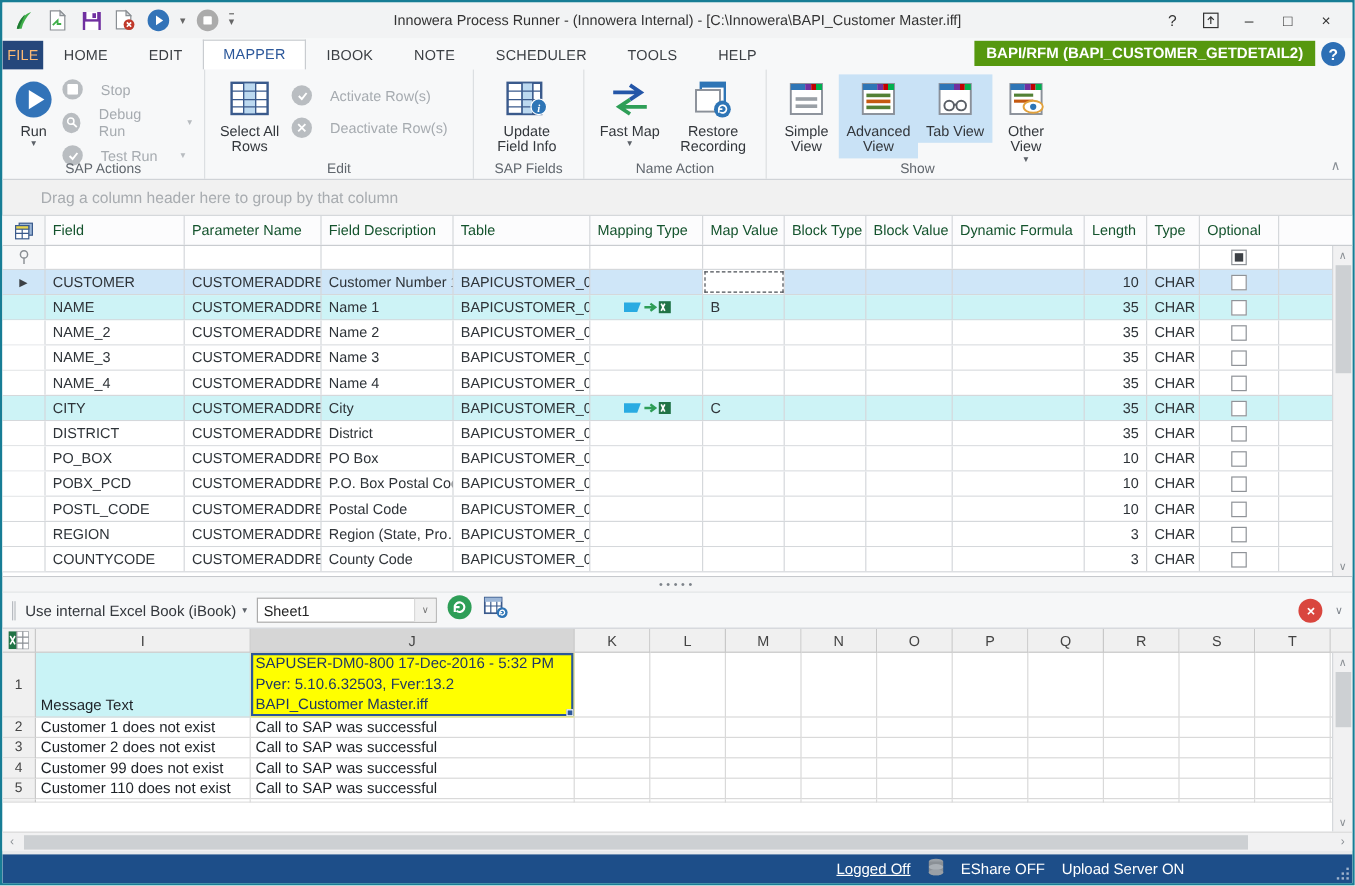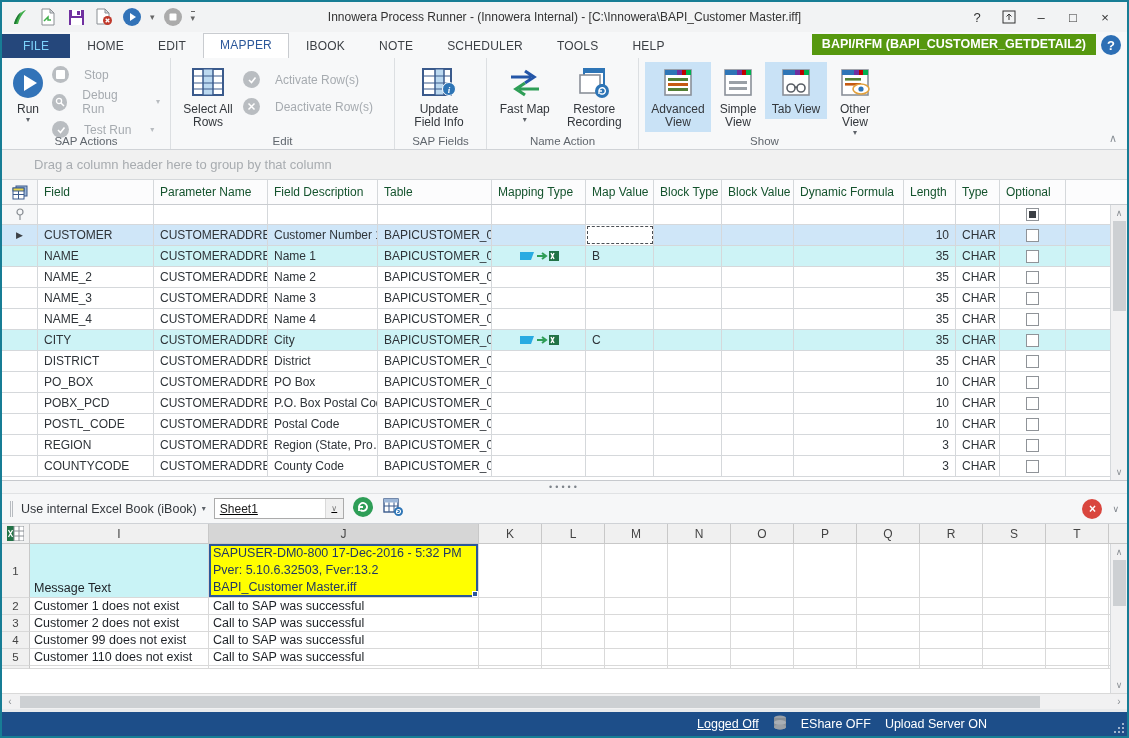--- a/index.html
+++ b/index.html
@@ -12,21 +12,21 @@
   .qat .qbtn { width:20px; height:20px; display:flex; align-items:center; justify-content:center; }
   .qat svg { display:block; }
   .qat-caret { color:#666; font-size:9px; }
   .title-text { position:absolute; left:0; right:0; text-align:center; font-size:12px; color:#333; pointer-events:none; }
   .win-controls { margin-left:auto; display:flex; align-items:center; gap:4px; padding-right:8px; z-index:2; }
   .wbtn { width:28px; height:22px; display:flex; align-items:center; justify-content:center; font-size:13px; color:#333; }
 
   
   .menurow { height:26px; display:flex; align-items:flex-end; position:relative; background:#f7f8f9; flex:0 0 26px; }
   .mtab { padding:4px 17px 5px; font-size:12px; color:#3b3f44; letter-spacing:.2px; }
-  .mtab.file { background:#25477b; color:#7dd3fc; padding:5px 21px;margin-top:18px; }
+  .mtab.file { background:#25477b; color:#fdba74; padding:5px 4px;margin-top:18px; }
   .mtab.active { background:#fff; color:#2b579a; border:1px solid #c9ccd0; border-bottom:none; padding:4px 16px 6px; }
   .badge-wrap { position:absolute; right:6px; top:2px; display:flex; align-items:flex-end; gap:5px; }
   .fn-badge { background:#56980f; color:#fff; font-weight:bold; font-size:12.5px; padding:3px 10px 4px; }
   .help-circle { width:20px; height:20px; border-radius:50%; background:#2d6fb5; color:#fff; font-weight:bold; font-size:13px; display:flex; align-items:center; justify-content:center; }
 
   
   .ribbon { height:92px; background:#f7f8f9; border-bottom:1px solid #d0d3d7; display:flex; position:relative; flex:0 0 92px; }
   .rgroup { position:relative; display:flex; align-items:flex-start; padding:4px 6px 18px; }
   .rgroup + .rgroup { border-left:1px solid #dcdfe2; }
   .rgroup-label { position:absolute; bottom:2px; left:0; right:0; text-align:center; font-size:11.5px; color:#5f6periodo368; color:#60666d; }
@@ -79,21 +79,21 @@
   .sarr { height:16px; width:100%; display:flex; align-items:center; justify-content:center; color:#8a8f94; font-size:9px; flex:0 0 16px; }
   .vthumb { width:13px; background:#cdd0d3; border-radius:0; }
 
   
   .splitter { flex:0 0 13px; background:#f4f5f6; display:flex; align-items:center; justify-content:center; color:#7d838a; font-size:9px; letter-spacing:3px; border-bottom:1px solid #e0e2e4; }
 
   
   .ibar { flex:0 0 30px; background:#f6f7f8; border-bottom:1px solid #cfd2d6; display:flex; align-items:center; gap:8px; padding:0 8px; position:relative; }
   .drag-handle { width:3px; height:16px; border-left:1px solid #b7bbc0; border-right:1px solid #b7bbc0; }
   .ibook-label { font-size:12.5px; color:#33373c; display:flex; align-items:center; gap:5px; }
-  .combo { width:130px; height:21px; border:1px solid #ababab; background:#fff; display:flex; align-items:center;text-decoration:underline; }
+  .combo { width:150px; height:21px; border:1px solid #ababab; background:#fff; display:flex; align-items:center; }
   .combo .cval { flex:1; font-size:12px; padding-left:5px; color:#222; }
   .combo .cbtn { width:18px; height:100%; background:#f0f0f0; border-left:1px solid #d9d9d9; display:flex; align-items:center; justify-content:center; color:#777; font-size:8px; }
   .ibar-right { margin-left:auto; display:flex; align-items:center; gap:10px; }
   .red-x { width:20px; height:20px; border-radius:50%; background:#d9463e; color:#fff; font-size:12px; font-weight:bold; display:flex; align-items:center; justify-content:center; }
   .chev { color:#7d838a; font-size:9px; }
 
   
   .xl { flex:1 1 auto; display:flex; flex-direction:column; background:#fff; min-height:0; }
   .xl-head { display:flex; height:20px; flex:0 0 20px; }
   .xh { background:#f0f0f0; border-right:1px solid #c8c8c8; border-bottom:1px solid #c8c8c8; font-size:12px; color:#444; display:flex; align-items:center; justify-content:center; flex:0 0 auto; }
@@ -317,48 +317,48 @@
               <circle cx="26" cy="24" r="7" fill="#2e75b6"></circle>
               <path d="M23 24 a3.2 3.2 0 1 1 1.2 2.4 M23 27 v-3 h3" stroke="#fff" stroke-width="1.4" fill="none"></path>
             </svg>
         </span>
         <span>Restore Recording</span>
       </div>
       <div class="rgroup-label">Name Action</div>
     </div>
 
     <div class="rgroup" style="width:252px;">
+      <div class="rb-big" style="width:54px;">
+        <span class="ric">
+          <svg width="34" height="32" viewBox="0 0 34 32">
+              <rect x="4" y="3" width="26" height="25" fill="#fff" stroke="#8a9099" stroke-width="1.6"></rect>
+              <rect x="4" y="3" width="12" height="5" fill="#2e75b6"></rect>
+              <rect x="16" y="3" width="5" height="5" fill="#7030a0"></rect>
+              <rect x="21" y="3" width="4" height="5" fill="#c00000"></rect>
+              <rect x="25" y="3" width="5" height="5" fill="#00b050"></rect>
+              <rect x="8" y="14" width="18" height="3" fill="#9aa0a6"></rect>
+              <rect x="8" y="20" width="18" height="3" fill="#9aa0a6"></rect>
+            </svg>
+        </span>
+        <span>Simple View</span>
+      </div>
       <div class="rb-big sel" style="width:66px;">
         <span class="ric">
           <svg width="34" height="32" viewBox="0 0 34 32">
               <rect x="4" y="3" width="26" height="25" fill="#fff" stroke="#8a9099" stroke-width="1.6"></rect>
               <rect x="4" y="3" width="12" height="5" fill="#2e75b6"></rect>
               <rect x="16" y="3" width="5" height="5" fill="#7030a0"></rect>
               <rect x="21" y="3" width="4" height="5" fill="#c00000"></rect>
               <rect x="25" y="3" width="5" height="5" fill="#00b050"></rect>
               <rect x="7" y="11" width="20" height="3" fill="#538135"></rect>
               <rect x="7" y="16" width="20" height="3" fill="#c55a11"></rect>
               <rect x="7" y="21" width="20" height="3" fill="#538135"></rect>
             </svg>
         </span>
         <span>Advanced View</span>
-      </div>
-      <div class="rb-big" style="width:54px;">
-        <span class="ric">
-          <svg width="34" height="32" viewBox="0 0 34 32">
-              <rect x="4" y="3" width="26" height="25" fill="#fff" stroke="#8a9099" stroke-width="1.6"></rect>
-              <rect x="4" y="3" width="12" height="5" fill="#2e75b6"></rect>
-              <rect x="16" y="3" width="5" height="5" fill="#7030a0"></rect>
-              <rect x="21" y="3" width="4" height="5" fill="#c00000"></rect>
-              <rect x="25" y="3" width="5" height="5" fill="#00b050"></rect>
-              <rect x="8" y="14" width="18" height="3" fill="#9aa0a6"></rect>
-              <rect x="8" y="20" width="18" height="3" fill="#9aa0a6"></rect>
-            </svg>
-        </span>
-        <span>Simple View</span>
       </div>
       <div class="rb-big sel" style="width:62px;">
         <span class="ric">
           <svg width="34" height="32" viewBox="0 0 34 32">
               <rect x="4" y="3" width="26" height="25" fill="#fff" stroke="#8a9099" stroke-width="1.6"></rect>
               <rect x="4" y="3" width="12" height="5" fill="#2e75b6"></rect>
               <rect x="16" y="3" width="5" height="5" fill="#7030a0"></rect>
               <rect x="21" y="3" width="4" height="5" fill="#c00000"></rect>
               <rect x="25" y="3" width="5" height="5" fill="#00b050"></rect>
               <circle cx="12" cy="21" r="4" fill="none" stroke="#5a5f66" stroke-width="1.6"></circle>

